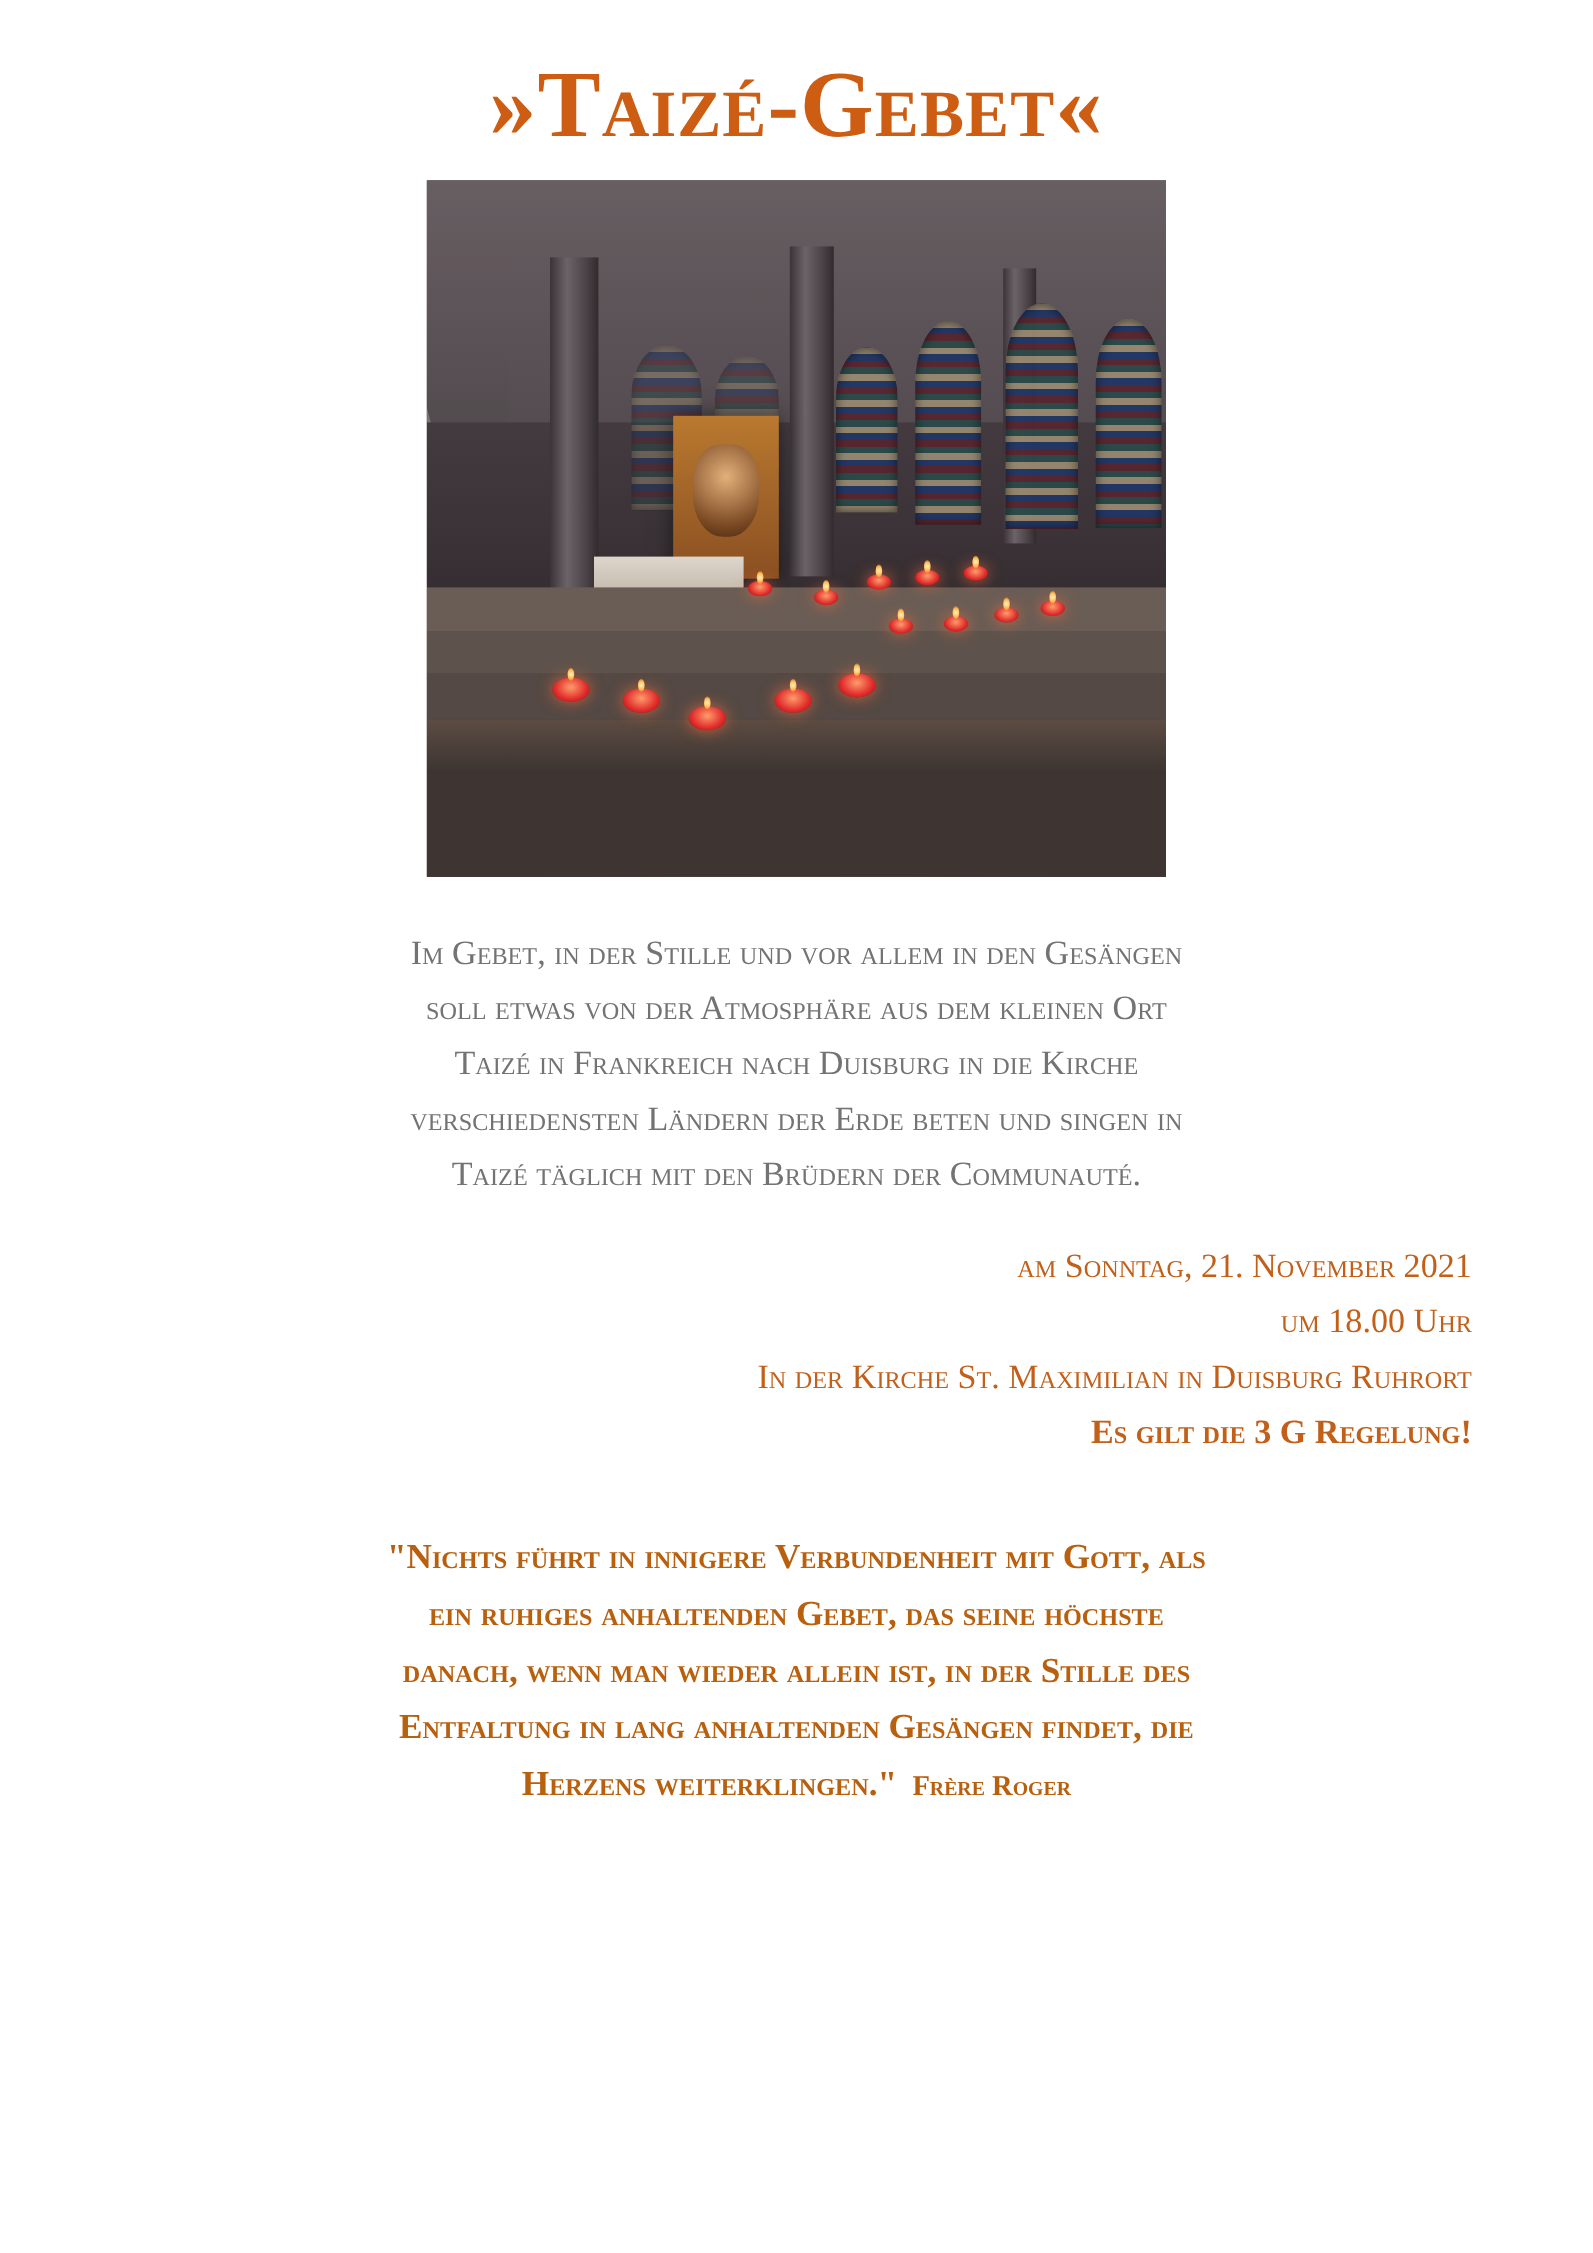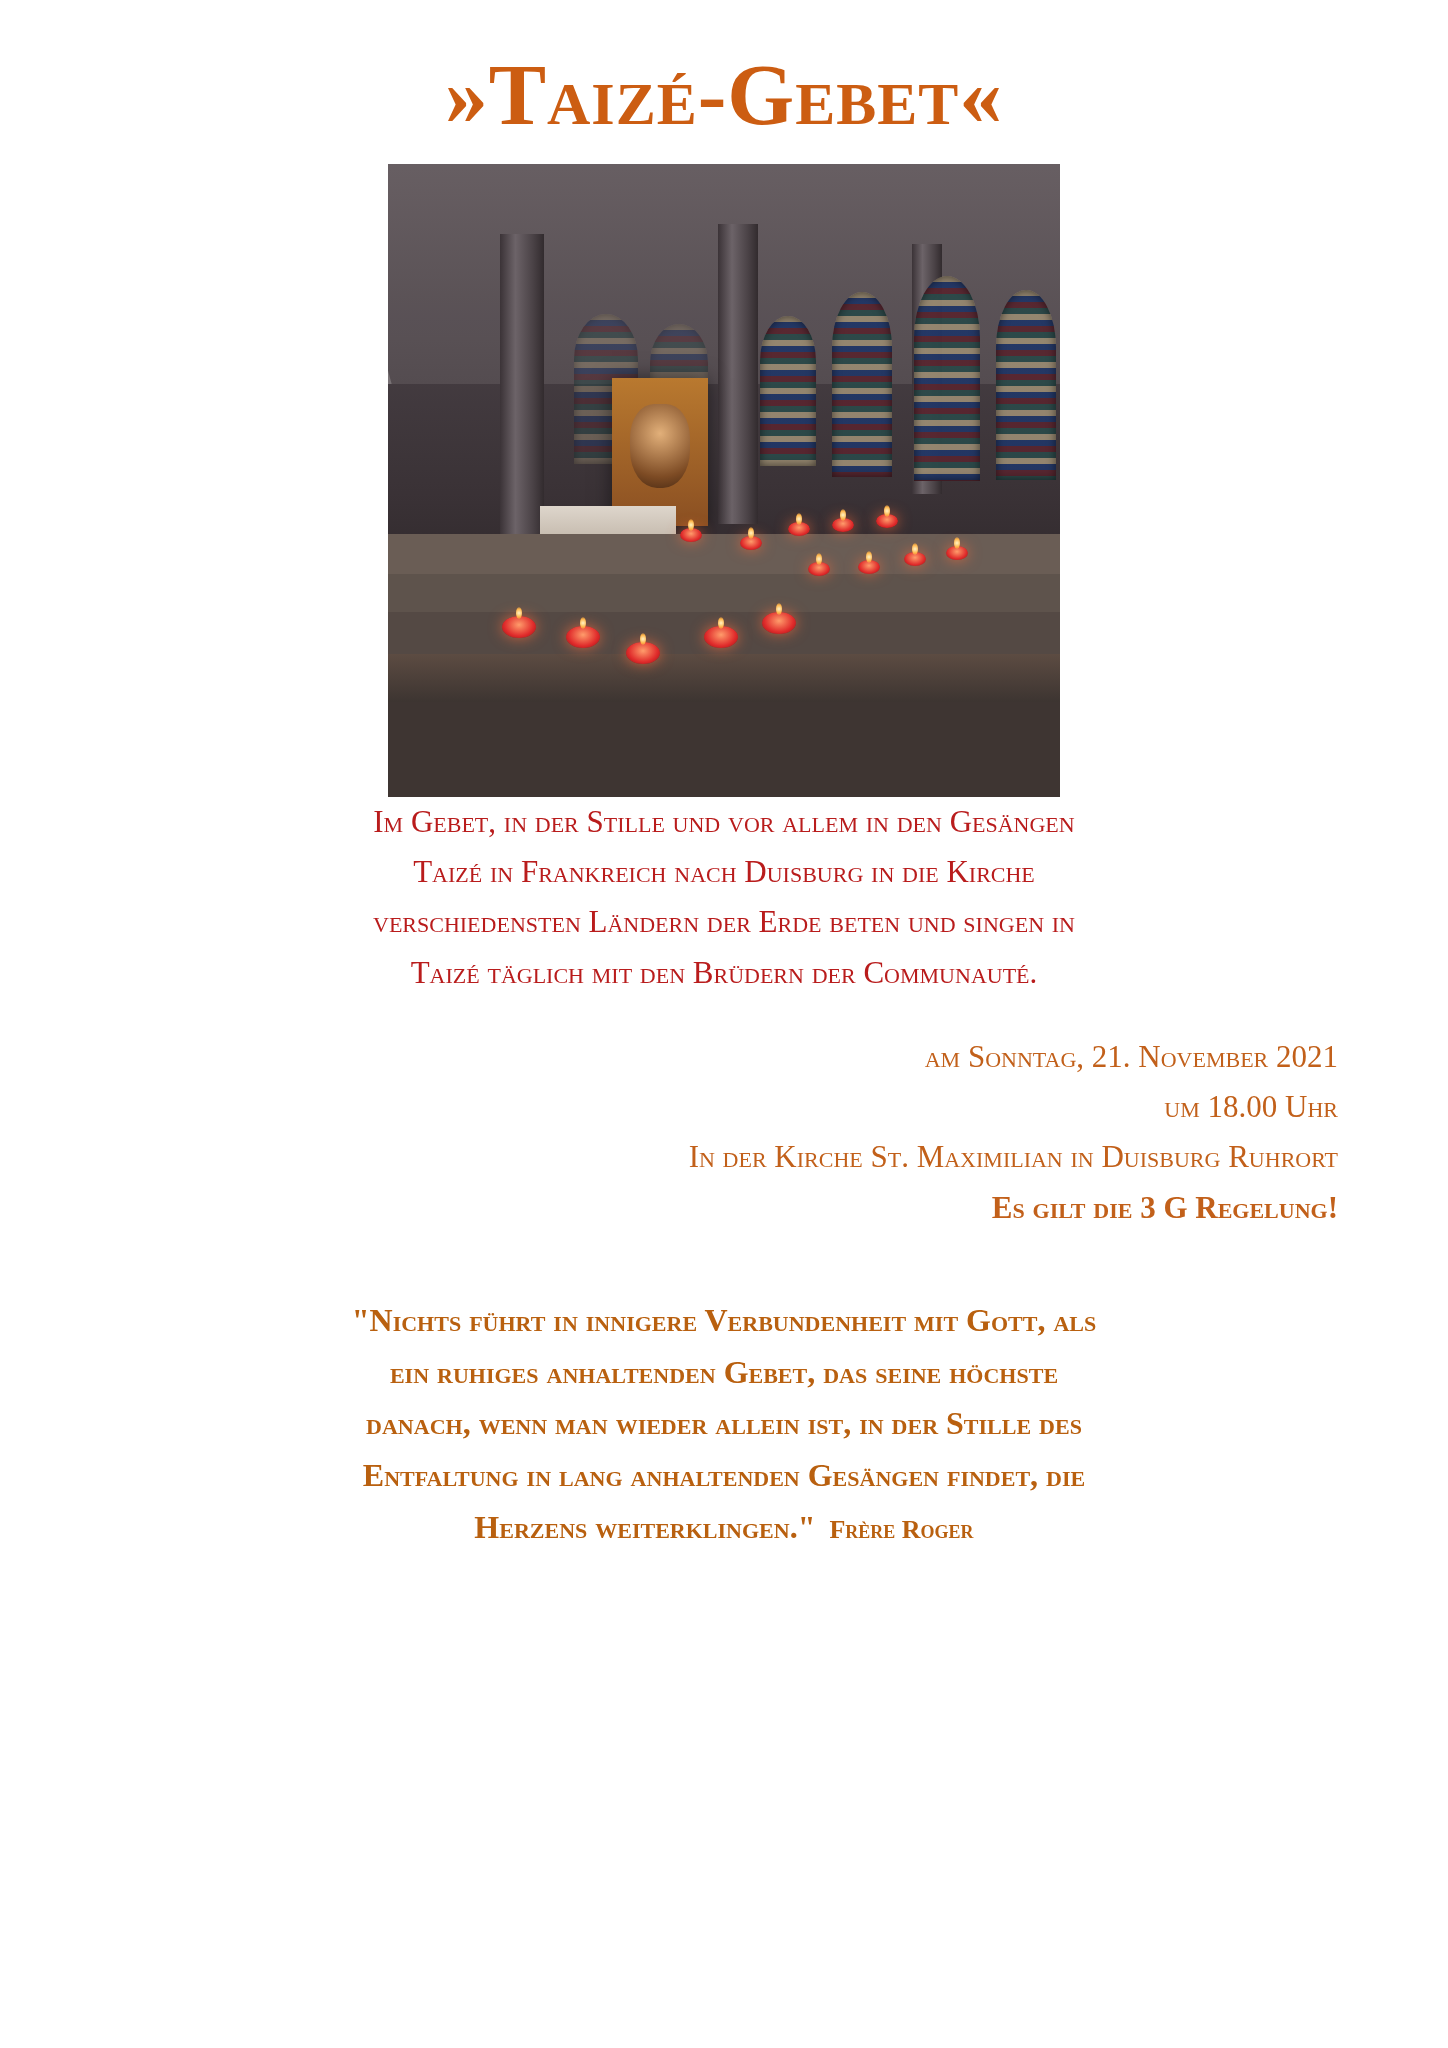--- a/index.html
+++ b/index.html
@@ -133,26 +133,27 @@
   }
   .candle:after{
     content:"";
     position:absolute; left:50%; top:-9px; margin-left:-3px;
     width:6px; height:12px; border-radius:50%;
     background: radial-gradient(circle, #fff3c4, #ffb347 60%, rgba(255,150,60,0));
   }
   .candle.sm { width: 22px; height: 14px; }
   
   .intro {
+    margin-top: 44px;
     width: 100%;
     text-align: center;
     font-variant: small-caps;
     font-size: 31px;
     line-height: 1.62;
-    color: #b91c1c;
+    color: #737373;
   }
   .intro .line { display: block; white-space: nowrap; }
   .event {
     margin-top: 34px;
     width: 100%;
     text-align: right;
     font-variant: small-caps;
     font-size: 31px;
     line-height: 1.62;
     color: #c2601a;
@@ -212,20 +213,21 @@
       <div class="candle" style="left:114px; top:452px;"></div>
       <div class="candle" style="left:178px; top:462px;"></div>
       <div class="candle" style="left:238px; top:478px;"></div>
       <div class="candle" style="left:316px; top:462px;"></div>
       <div class="candle" style="left:374px; top:448px;"></div>
     </div>
   </div>
 
   <div class="intro">
     <span class="line">Im Gebet, in der Stille und vor allem in den Gesängen</span>
+    <span class="line">soll etwas von der Atmosphäre aus dem kleinen Ort</span>
     <span class="line">Taizé in Frankreich nach Duisburg in die Kirche</span>
     <span class="line">verschiedensten Ländern der Erde beten und singen in</span>
     <span class="line">Taizé täglich mit den Brüdern der Communauté.</span>
   </div>
 
   <div class="event">
     <span class="line">am Sonntag, 21. November 2021</span>
     <span class="line">um 18.00 Uhr</span>
     <span class="line">In der Kirche St. Maximilian in Duisburg Ruhrort</span>
     <span class="line bold">Es gilt die 3 G Regelung!</span>

